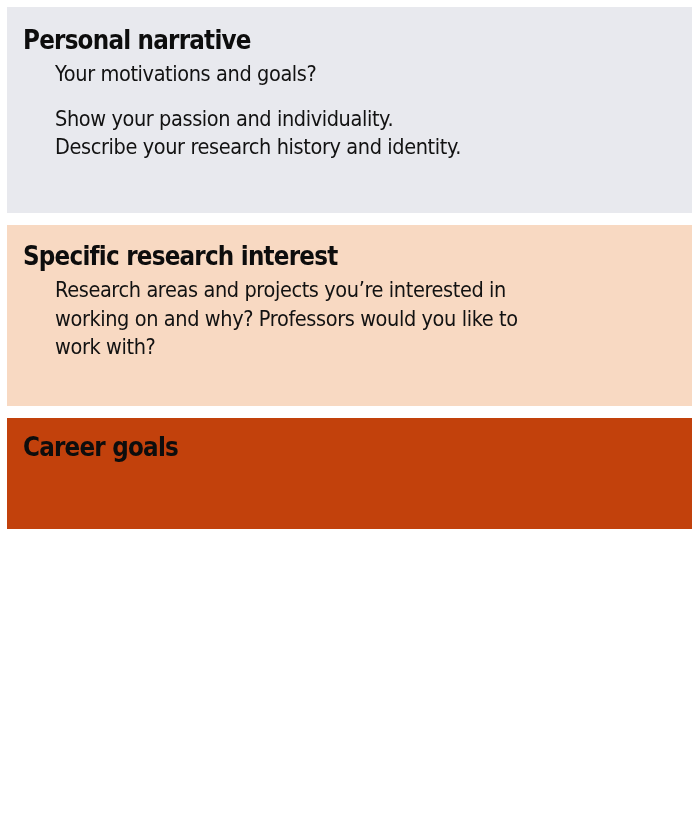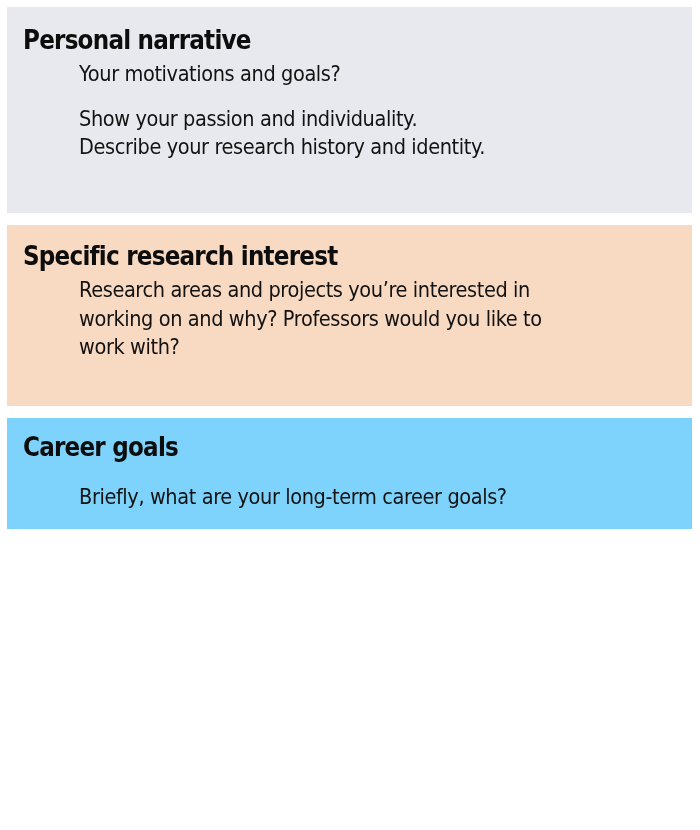--- a/index.html
+++ b/index.html
@@ -44,21 +44,21 @@
     line-height: 1.08;
     letter-spacing: -0.9px;
     color: #0d0d0d;
     transform: scaleX(0.855);
     transform-origin: left center;
     white-space: nowrap;
     margin: 0 0 6px 0;
   }
 
   .panel-body {
-    margin-left: 56px;
+    margin-left: 32px;
     margin-right: 4px;
   }
 
   .para {
     font-family: "DejaVu Sans", sans-serif;
     font-size: 22px;
     line-height: 1.30;
     letter-spacing: -0.45px;
     color: #121212;
     transform: scaleX(0.88);
@@ -94,20 +94,17 @@
   </section>
 
 
   <section class="panel panel-3" style="background: rgb(248, 217, 194);">
     <h2 class="panel-heading">Specific research interest</h2>
     <div class="panel-body">
       <p class="para">Research areas and projects you’re interested in<br>working on and why? Professors would you like to<br>work with?</p>
     </div>
   </section>
 
-  <section class="panel panel-4" style="background: #7dd3fc; gap: 12px;">
+  <section class="panel panel-4" style="background: #c2410c;">
     <h2 class="panel-heading">Career goals</h2>
-    <div class="panel-body">
-      <p class="para">Briefly, what are your long-term career goals?</p>
-    </div>
   </section>
 
 </div>
 
 </body></html>

